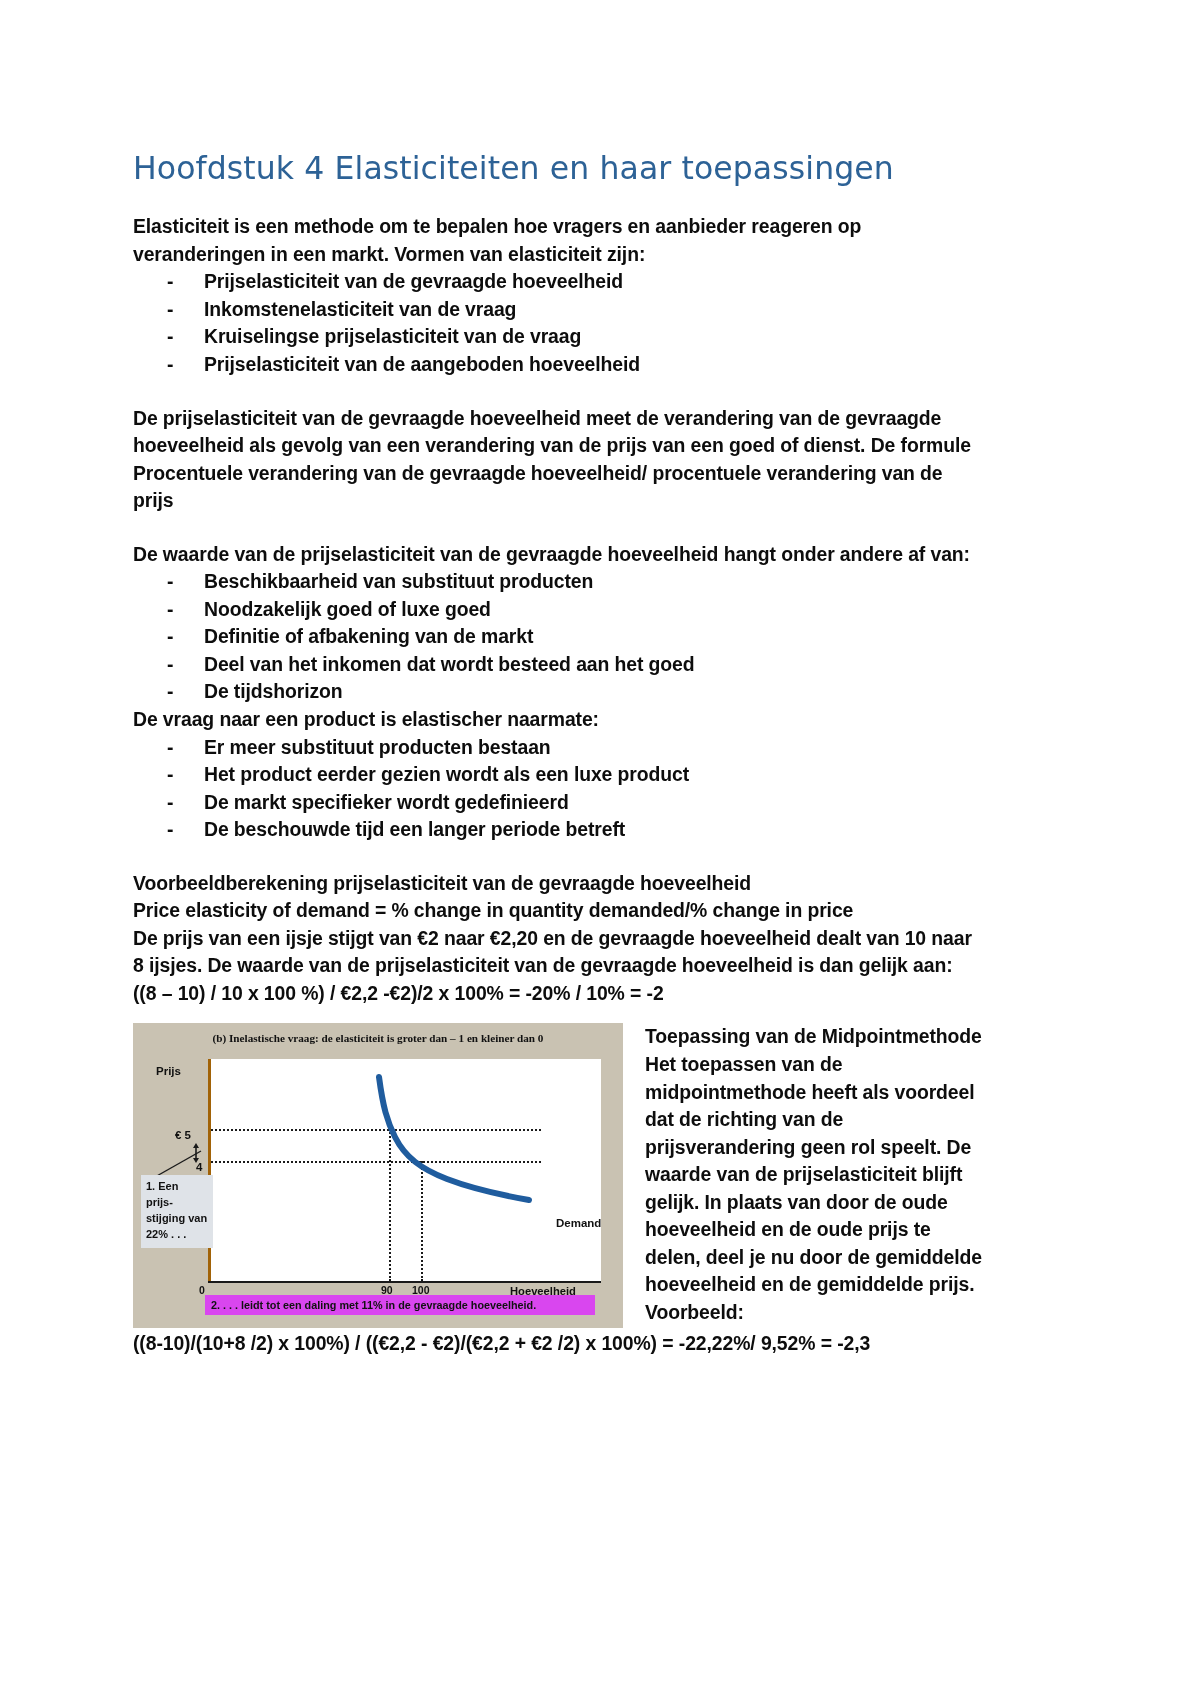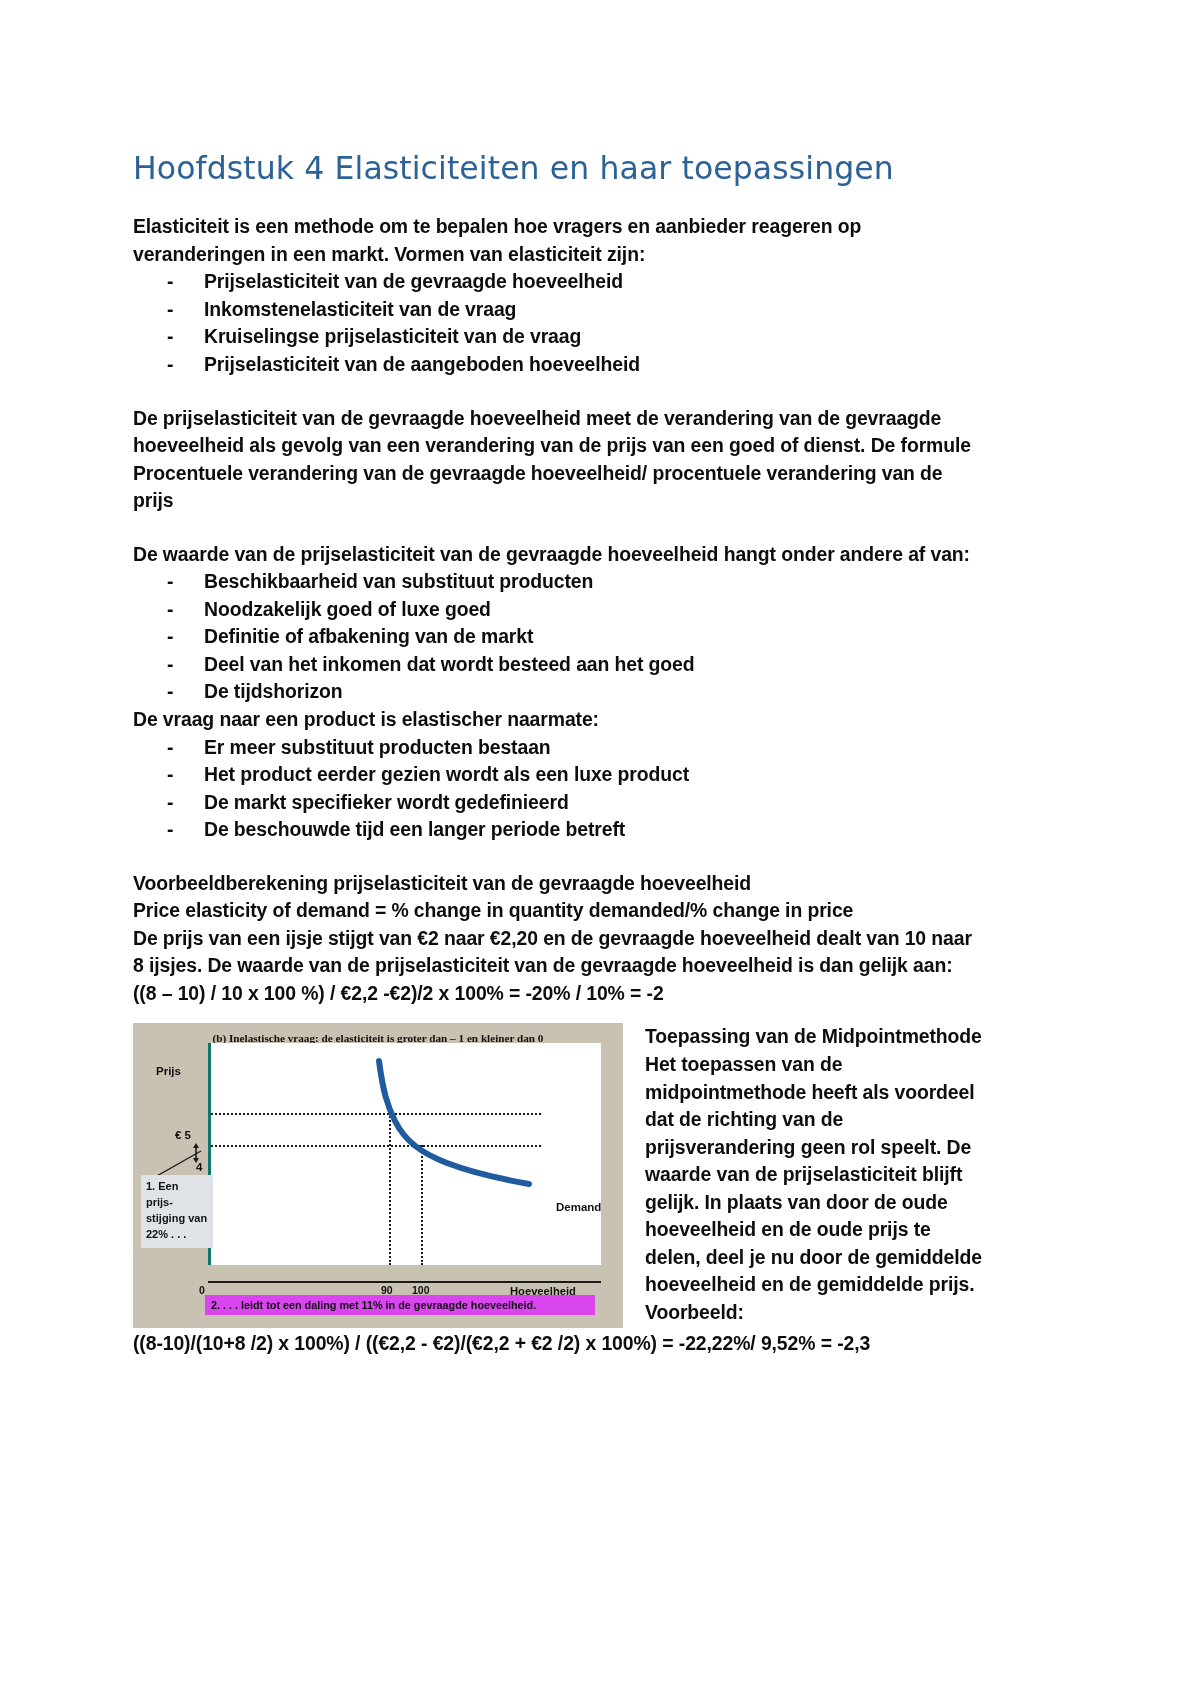--- a/index.html
+++ b/index.html
@@ -76,25 +76,25 @@
     width: 100%;
     text-align: center;
     font-size: 11.2px;
     font-weight: bold;
     color: #111;
     font-family: Liberation Serif, serif;
   }
   .plot-area {
     position: absolute;
     left: 75px;
-    top: 20px;
+    top: 36px;
     width: 393px;
     height: 222px;
     background: #ffffff;
-    border-left: 3px solid #0f766e;
+    border-left: 3px solid #a16207;
   }
   .axis-bottom {
     position: absolute;
     left: 75px;
     top: 258px;
     width: 393px;
     height: 2px;
     background: #1a1a1a;
   }
   .lbl-prijs {

